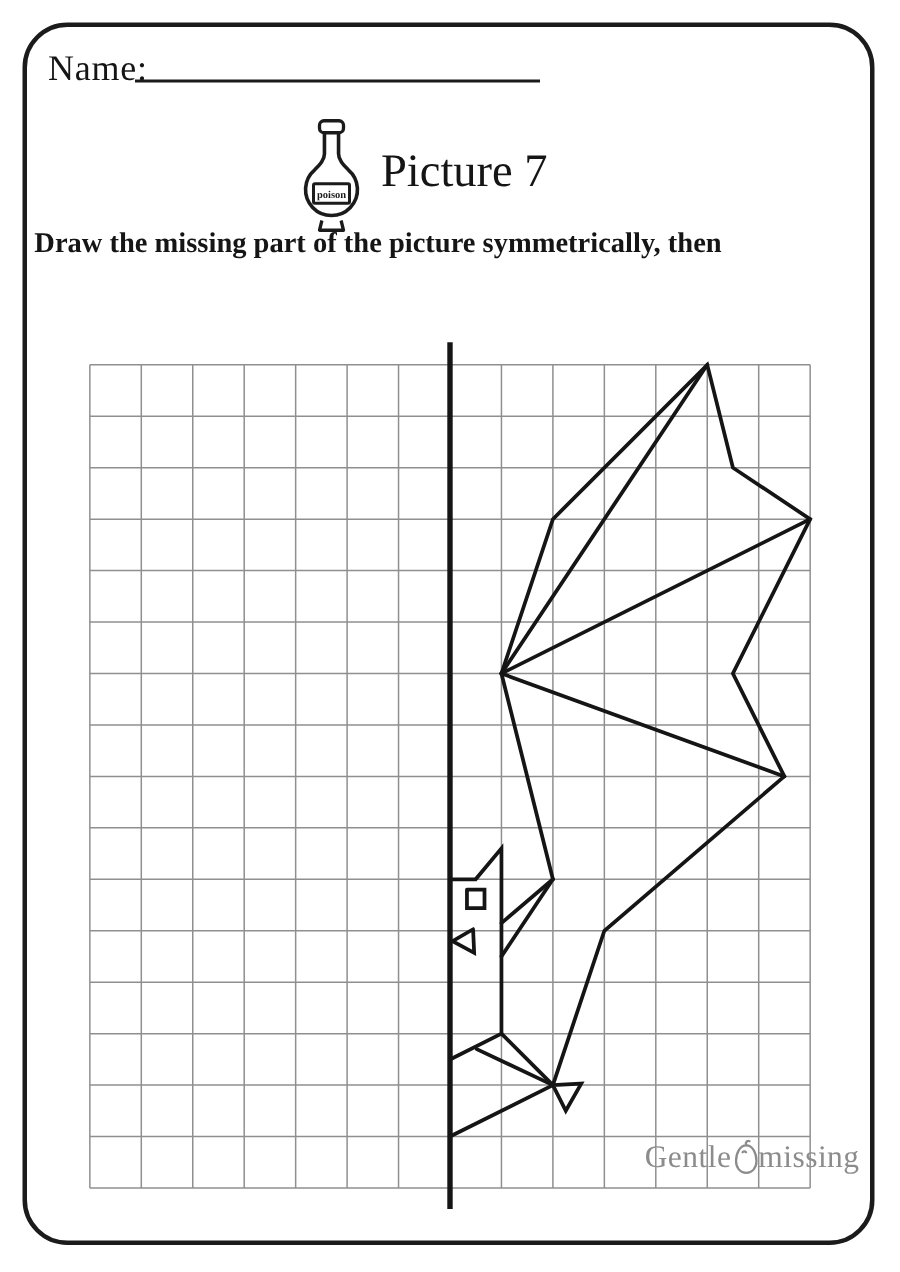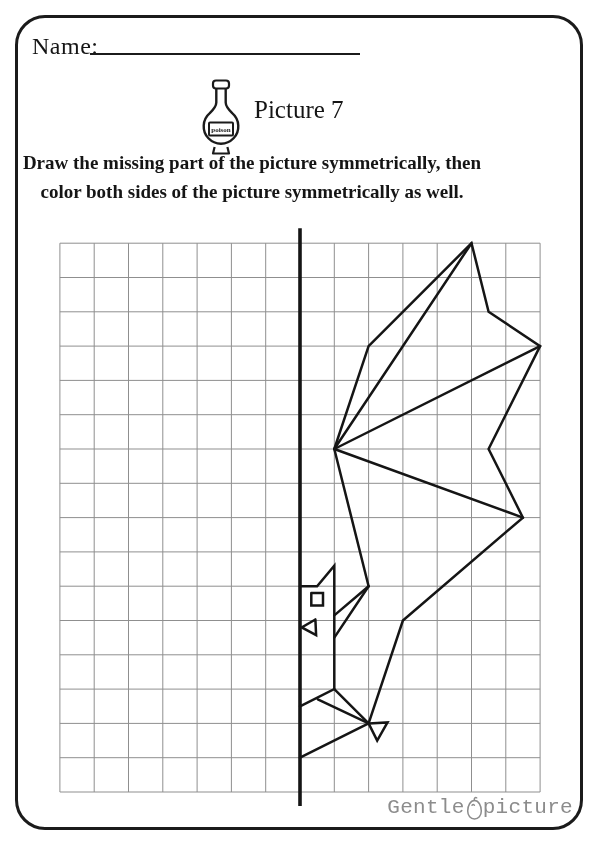--- a/index.html
+++ b/index.html
@@ -7,27 +7,27 @@
     position:relative;width:600px;height:848px;background:#ffffff;overflow:hidden;
     font-family:"Liberation Serif","DejaVu Serif",serif;color:#151515;
   }
   .frame{
     position:absolute;left:15px;top:15px;width:568px;height:815px;
     border:3px solid #1b1b1b;border-radius:30px;box-sizing:border-box;
   }
   .name-label{position:absolute;left:32px;top:33px;font-size:24px;letter-spacing:0.5px;}
   .name-line{position:absolute;left:90px;top:53px;width:270px;height:0;border-top:2px solid #1b1b1b;}
   .bottle-icon{position:absolute;left:196px;top:78px;}
-  .page-title{position:absolute;left:254px;top:96px;font-size:25px;}
+  .page-title{position:absolute;left:254px;top:96px;font-size:31px;}
   .instructions{position:absolute;left:0;top:148px;width:504px;text-align:center;
     font-weight:bold;font-size:19px;line-height:29px;}
   .grid-wrap{position:absolute;left:0;top:0;width:600px;height:848px;}
   .grid-wrap svg{display:block;}
-  .logo{position:absolute;right:27px;top:796px;display:flex;align-items:flex-end;
-    font-family:Liberation Mono, monospace;font-size:21px;letter-spacing:0.3px;}
+  .logo{position:absolute;right:27px;top:759px;display:flex;align-items:flex-end;
+    font-family:Liberation Serif, serif;font-size:21px;letter-spacing:0.3px;}
   .logo span{line-height:24px;}
   .logo .egg{margin:0 0px -1px 1px;}
 </style>
 </head>
 <body>
 
 <div class="page">
 
   <div class="frame"></div>
 
@@ -41,21 +41,20 @@
       <path d="M18.6 69 L17 75.5 L33 75.5 L31.4 69" stroke-width="2.2" stroke-linejoin="round"></path>
       <rect x="13" y="44.5" width="24" height="13" rx="1" stroke-width="2"></rect>
       <text x="25" y="54" text-anchor="middle" font-size="7" font-weight="bold" font-family="Liberation Serif, serif" fill="#1b1b1b" stroke="none">poison</text>
     </svg>
   </div>
 
   <div class="page-title">Picture 7</div>
 
   <div class="instructions">
     <div>Draw the missing part of the picture symmetrically, then</div>
-    <div>color both sides of the picture symmetrically as well.</div>
   </div>
 
   <div class="grid-wrap">
     <svg width="600" height="848" viewBox="0 0 600 848">
         <line x1="59.9" y1="243.2" x2="59.9" y2="792" stroke="#8f8f8f" stroke-width="1"></line>
         <line x1="94.19999999999999" y1="243.2" x2="94.19999999999999" y2="792" stroke="#8f8f8f" stroke-width="1"></line>
         <line x1="128.5" y1="243.2" x2="128.5" y2="792" stroke="#8f8f8f" stroke-width="1"></line>
         <line x1="162.79999999999998" y1="243.2" x2="162.79999999999998" y2="792" stroke="#8f8f8f" stroke-width="1"></line>
         <line x1="197.1" y1="243.2" x2="197.1" y2="792" stroke="#8f8f8f" stroke-width="1"></line>
         <line x1="231.4" y1="243.2" x2="231.4" y2="792" stroke="#8f8f8f" stroke-width="1"></line>
@@ -103,16 +102,16 @@
       </svg>
   </div>
 
   <div class="logo" style="color:#8c8c8c;">
     <span>Gentle</span>
     <svg class="egg" width="17" height="25" viewBox="0 0 17 25" fill="none" stroke="#8c8c8c" stroke-width="1.5" stroke-linecap="round">
       <path d="M8.5 4.6 C12.6 4.6 15.3 9.5 15.3 15 C15.3 19.8 12.4 22.9 8.5 22.9 C4.6 22.9 1.7 19.8 1.7 15 C1.7 9.5 4.4 4.6 8.5 4.6 Z"></path>
       <path d="M8.5 4.4 C7.6 2.4 9.3 1.1 10.7 1.8"></path>
       <path d="M6 9.2 Q7.2 8 8.4 9.2"></path>
     </svg>
-    <span>picture</span>
+    <span>missing</span>
   </div>
 
 </div>
 
 </body></html>

